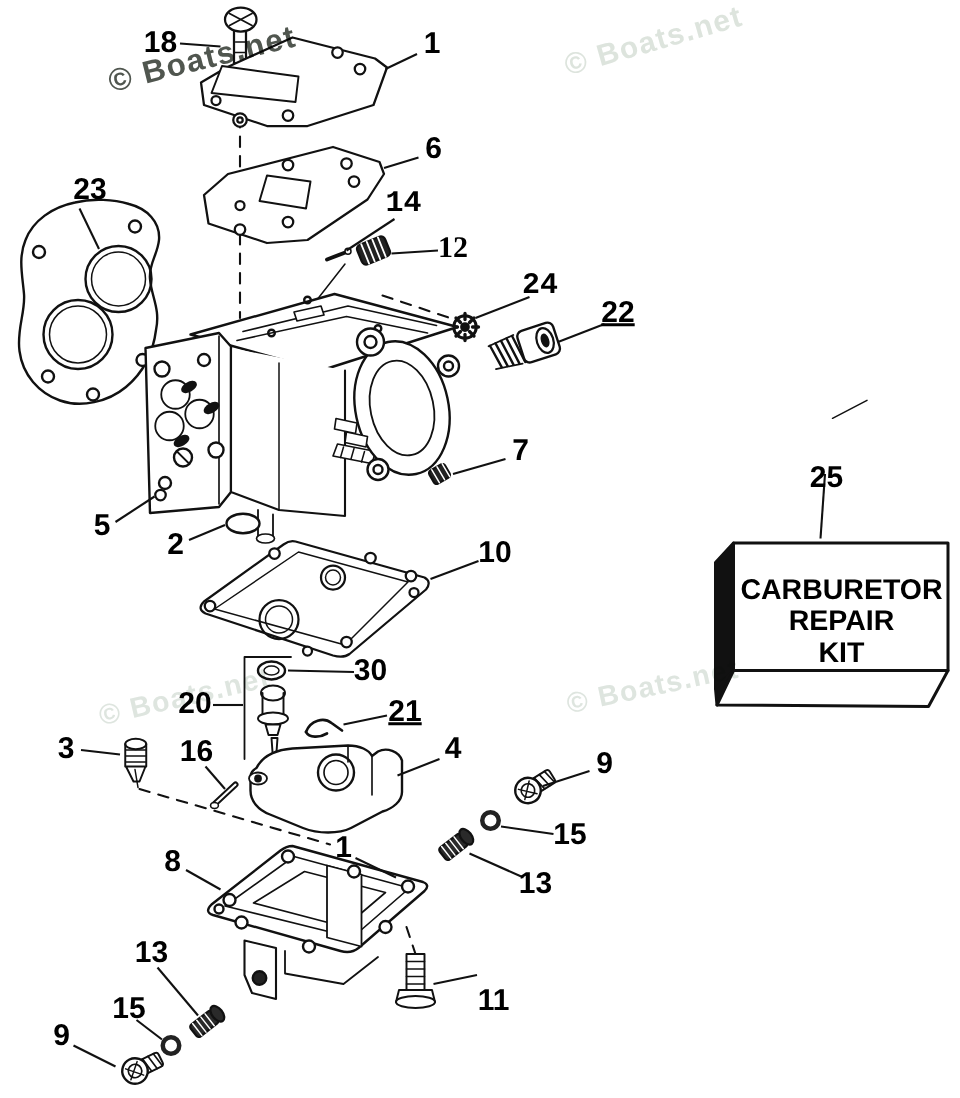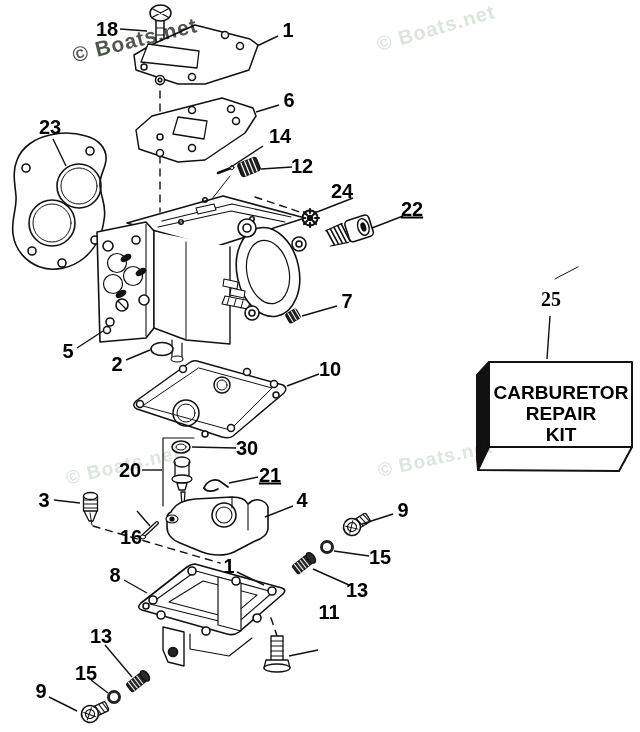--- a/index.html
+++ b/index.html
@@ -316,39 +316,39 @@
       <line x1="318" y1="650" x2="289" y2="656" stroke="#111" stroke-width="1.4"></line>
       <line x1="105" y1="645" x2="132" y2="677" stroke="#111" stroke-width="1.4"></line>
       <line x1="91" y1="680" x2="108" y2="693" stroke="#111" stroke-width="1.4"></line>
       <line x1="49" y1="697" x2="77" y2="711" stroke="#111" stroke-width="1.4"></line>
     </svg>
 
   <div id="labels-layer">
       <div class="part-label" style="left: 107px; top: 29px;">18</div>
       <div class="part-label" style="left: 288px; top: 30px;">1</div>
       <div class="part-label" style="left: 289px; top: 100px;">6</div>
-      <div class="part-label" style="left: 50px; top: 127px;">23</div>
-      <div class="part-label" style="left: 280px; top: 136px;">14</div>
-      <div class="part-label" style="left: 302px; top: 166px;">12</div>
-      <div class="part-label" style="left: 342px; top: 191px;">24</div>
+      <div class="part-label" style="left: 60px; top: 127px;">23</div>
+      <div class="part-label" style="left: 269px; top: 136px; font-family: Liberation Mono, monospace;">14</div>
+      <div class="part-label" style="left: 302px; top: 166px; font-family: Liberation Serif, serif;">12</div>
+      <div class="part-label" style="left: 360px; top: 191px; font-family: Liberation Mono, monospace;">24</div>
       <div class="part-label" style="left: 412px; top: 209px; text-decoration: underline;">22</div>
       <div class="part-label" style="left: 347px; top: 301px;">7</div>
       <div class="part-label" style="left: 68px; top: 351px;">5</div>
       <div class="part-label" style="left: 117px; top: 364px;">2</div>
       <div class="part-label" style="left: 330px; top: 369px;">10</div>
-      <div class="part-label" style="left: 551px; top: 299px; font-family: Liberation Serif, serif;">25</div>
+      <div class="part-label" style="left: 551px; top: 319px;">25</div>
       <div class="part-label" style="left: 247px; top: 448px;">30</div>
       <div class="part-label" style="left: 130px; top: 470px;">20</div>
       <div class="part-label" style="left: 270px; top: 475px; text-decoration: underline;">21</div>
       <div class="part-label" style="left: 44px; top: 500px;">3</div>
-      <div class="part-label" style="left: 131px; top: 502px; margin-top: 35px;">16</div>
+      <div class="part-label" style="left: 131px; top: 502px;">16</div>
       <div class="part-label" style="left: 302px; top: 500px;">4</div>
       <div class="part-label" style="left: 403px; top: 510px;">9</div>
       <div class="part-label" style="left: 380px; top: 557px;">15</div>
       <div class="part-label" style="left: 357px; top: 590px;">13</div>
       <div class="part-label" style="left: 229px; top: 566px;">1</div>
       <div class="part-label" style="left: 115px; top: 575px;">8</div>
-      <div class="part-label" style="left: 329px; top: 612px;">11</div>
+      <div class="part-label" style="left: 329px; top: 668px;">11</div>
       <div class="part-label" style="left: 101px; top: 636px;">13</div>
       <div class="part-label" style="left: 86px; top: 673px;">15</div>
       <div class="part-label" style="left: 41px; top: 691px;">9</div>
     </div>
 </div>
 
 </body></html>

